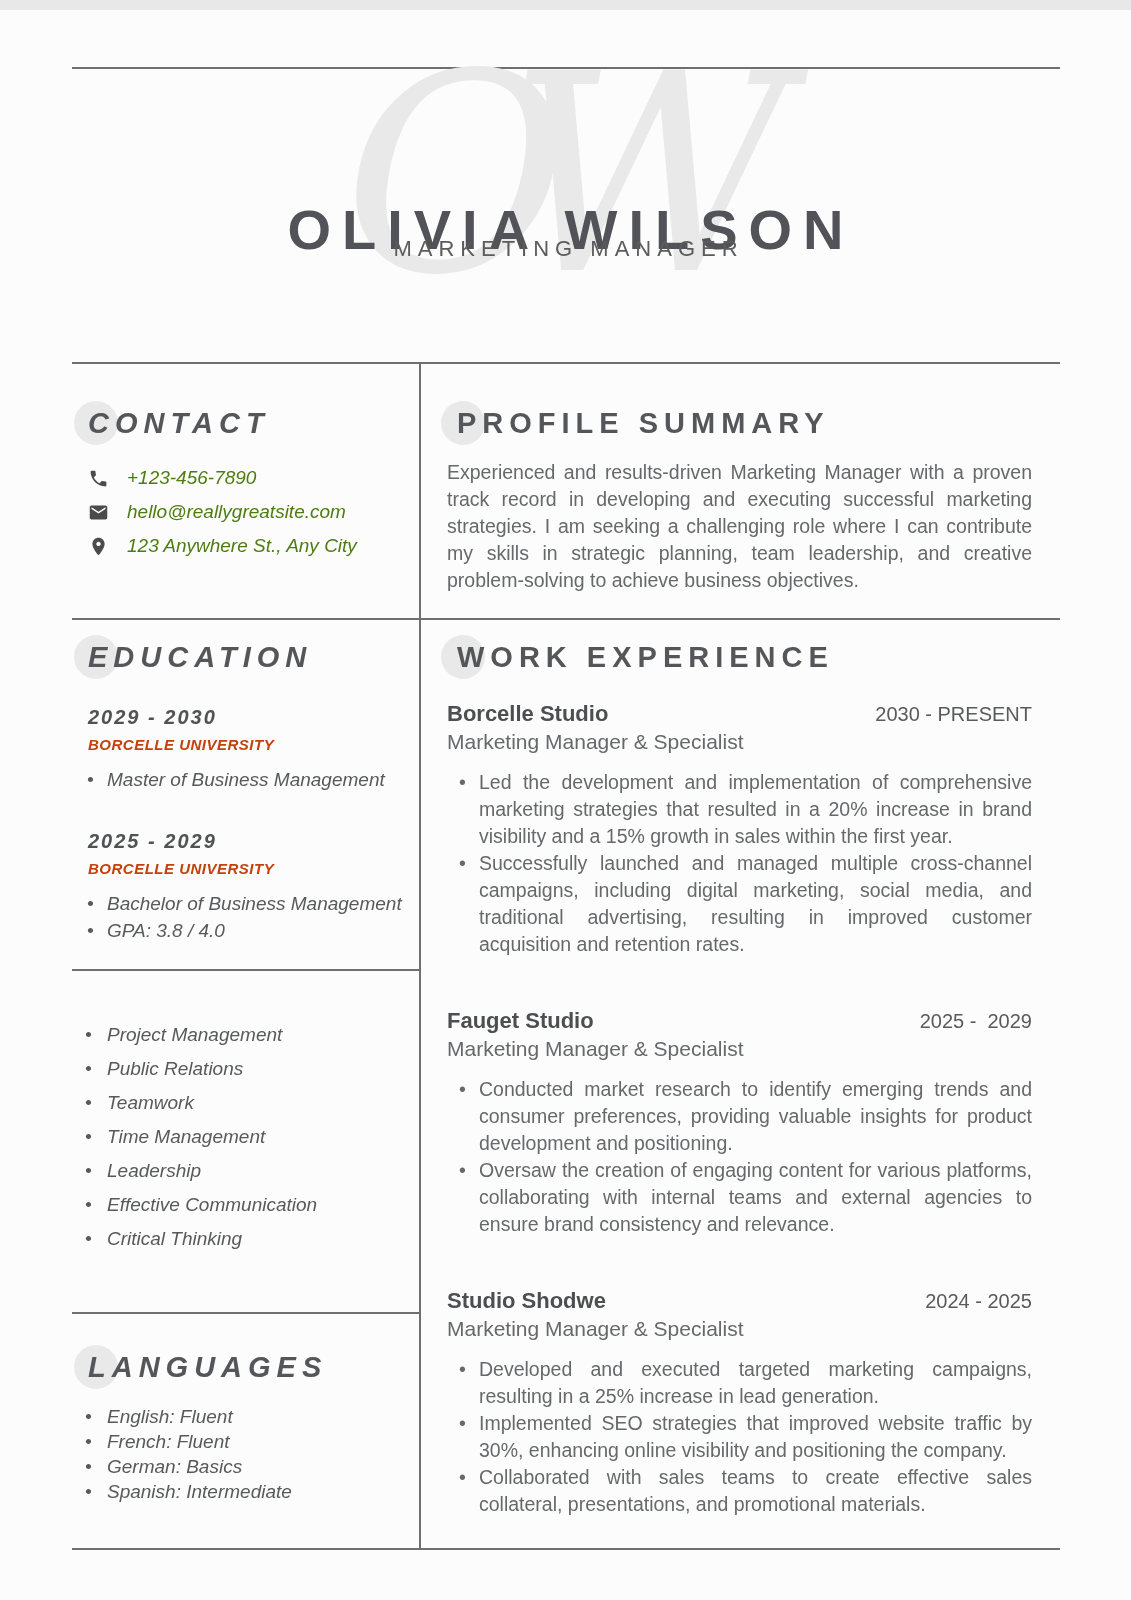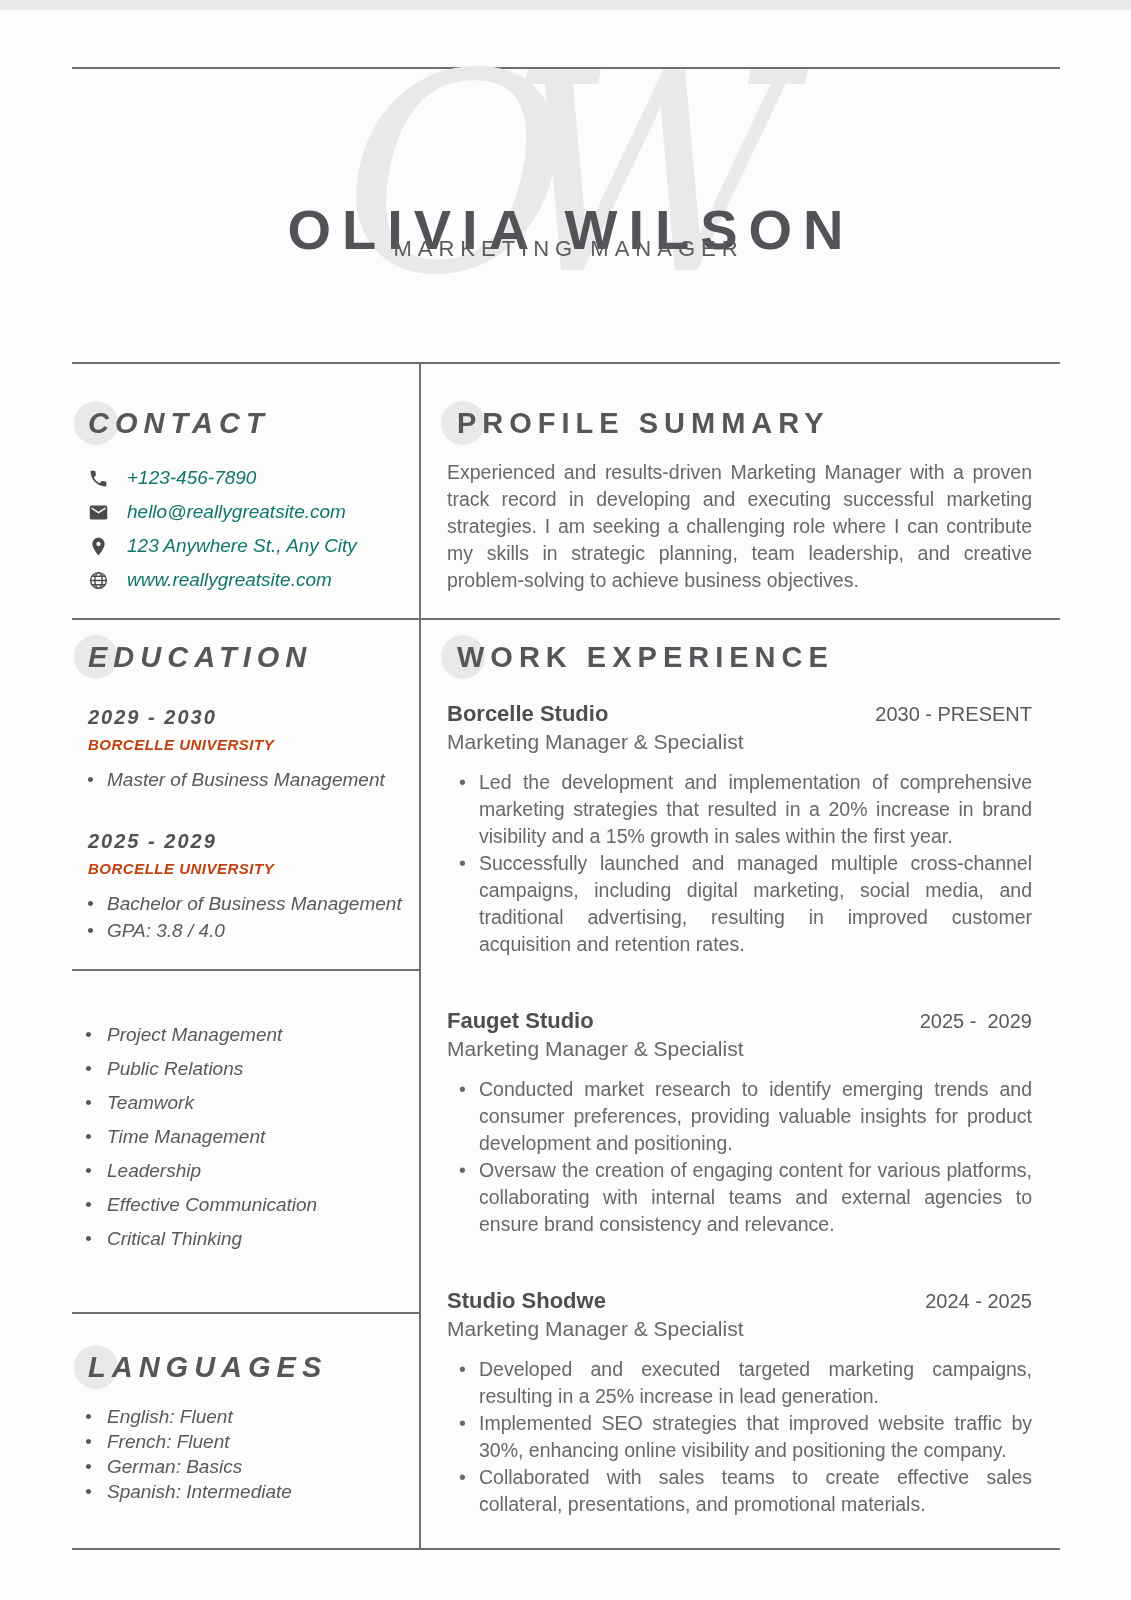--- a/index.html
+++ b/index.html
@@ -60,21 +60,21 @@
   .sec-right .sec-heading{padding-left:10px;}
   .sec-right .sec-heading .accent-circle{left:-6px;}
   .sec-heading .sec-heading-text{position:relative;z-index:1;}
   
   .sec-left{left:72px;width:348px;font-style:italic;}
   #sec-contact{top:396px;}
   .contact-rows{margin-top:26px;}
   .c-row{display:flex;align-items:center;margin-bottom:12px;height:22px;}
   .c-icon{width:24px;margin-left:16px;flex:0 0 24px;display:flex;align-items:center;}
   .c-icon svg{display:block;}
-  .c-text{margin-left:15px;font-size:19px;color:#0f766e;text-align:right;}
+  .c-text{margin-left:15px;font-size:19px;color:#4d7c0f;text-align:right;}
   #sec-education{top:630px;}
   .edu-entry .edu-years{
     margin:0 0 0 16px;font-size:20px;font-weight:700;
     letter-spacing:2px;color:#505254;line-height:24px;
   }
   .edu-entry .edu-school{
     margin:2px 0 0 16px;font-size:15px;font-weight:700;
     letter-spacing:0.5px;color:#c2410c;line-height:27px;
   }
   .edu-entry ul{margin:8px 0 0 0;padding:0;list-style:none;}
@@ -159,30 +159,20 @@
         <span class="c-text">hello@reallygreatsite.com</span>
       </div>
       <div class="c-row">
         <span class="c-icon">
           <svg width="21" height="21" viewBox="0 0 24 24" fill="#4a4b4d">
               <path d="M12 2C8.13 2 5 5.13 5 9c0 5.25 7 13 7 13s7-7.75 7-13c0-3.87-3.13-7-7-7zm0 9.5c-1.38 0-2.5-1.12-2.5-2.5s1.12-2.5 2.5-2.5 2.5 1.12 2.5 2.5-1.12 2.5-2.5 2.5z"></path>
             </svg>
         </span>
         <span class="c-text">123 Anywhere St., Any City</span>
       </div>
-      <div class="c-row">
-        <span class="c-icon">
-          <svg width="21" height="21" viewBox="0 0 24 24" fill="none" stroke="#4a4b4d" stroke-width="1.6">
-              <circle cx="12" cy="12" r="9"></circle>
-              <ellipse cx="12" cy="12" rx="4.2" ry="9"></ellipse>
-              <path d="M3 12h18M4.3 7.2h15.4M4.3 16.8h15.4"></path>
-            </svg>
-        </span>
-        <span class="c-text">www.reallygreatsite.com</span>
-      </div>
     </div>
   </section>
 
   <section class="sec sec-left" id="sec-education">
     <h2 class="sec-heading">
       <span class="accent-circle"></span>
       <span class="sec-heading-text">EDUCATION</span>
     </h2>
     <div class="edu-entries">
       <div class="edu-entry">

